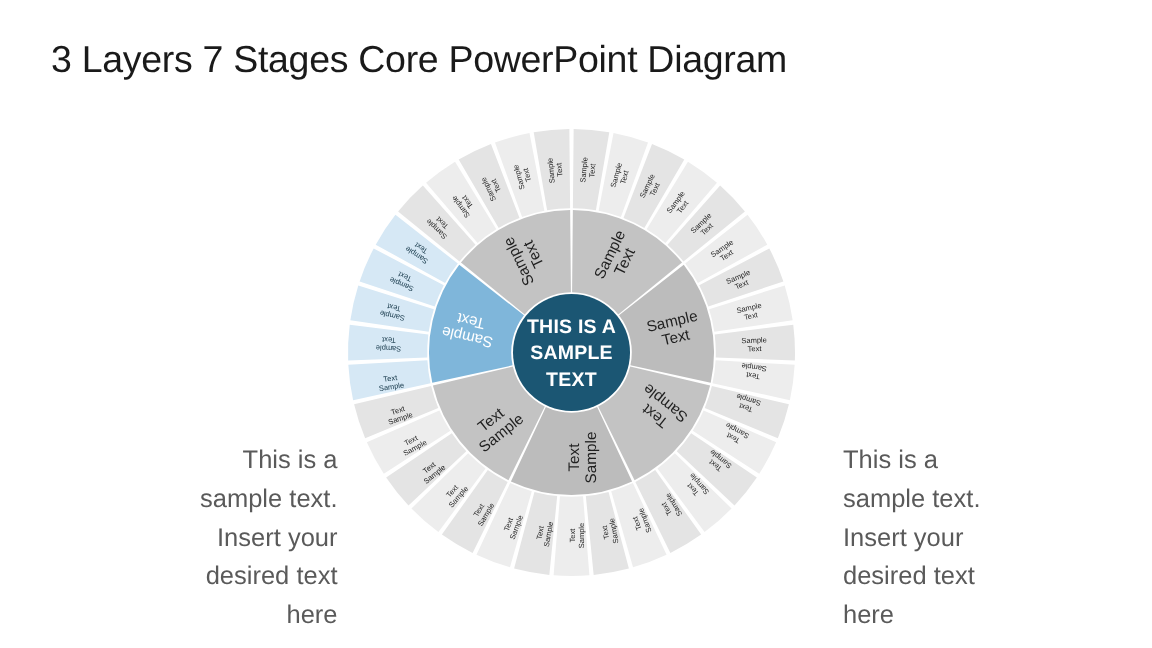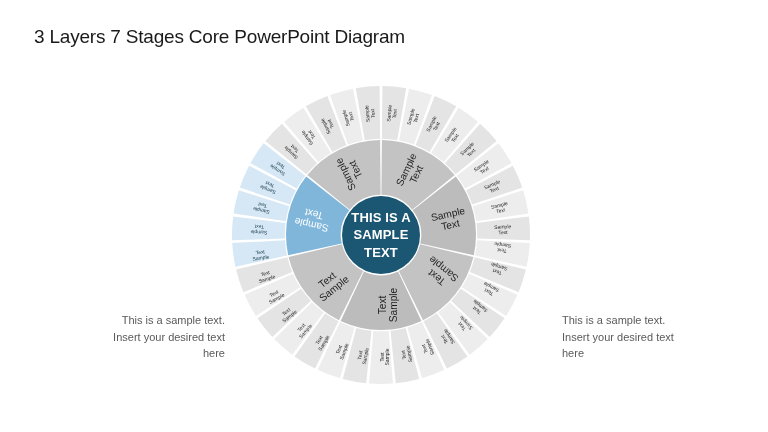--- a/index.html
+++ b/index.html
@@ -6,21 +6,21 @@
   body{
     width:768px;height:432px;overflow:hidden;
     background:#ffffff;
     font-family:"Liberation Sans", sans-serif;
     position:relative;
   }
   #slide{position:absolute;inset:0;}
 
   #title{
     position:absolute;left:34px;top:26px;
-    font-size:19px;font-weight:400;color:#1a1a1a;
+    font-size:25px;font-weight:400;color:#1a1a1a;
     letter-spacing:-0.2px;white-space:nowrap;
   }
 
   #diagram{
     position:absolute;left:231px;top:85px;
     width:300px;height:300px;
   }
   #diagram svg{display:block;width:300px;height:300px;overflow:visible;}
 
   .outer-label{
@@ -39,22 +39,22 @@
     display:flex;align-items:center;justify-content:center;
     pointer-events:none;
   }
   #core-text .inner{
     width:78px;text-align:center;color:#ffffff;
     font-size:13px;font-weight:bold;line-height:1.32;
     letter-spacing:0.15px;
   }
 
   .side-text{
-    position:absolute;top:312px;width:120px;
-    font-size:11px;line-height:1.52;color:#5a5a5a;
+    position:absolute;top:294px;width:120px;
+    font-size:17px;line-height:1.52;color:#5a5a5a;
   }
   #side-left{left:105px;text-align:right;}
   #side-right{left:562px;text-align:left;}
 </style>
 </head>
 <body>
 
 <div id="slide">
 
   <div id="title">3 Layers 7 Stages Core PowerPoint Diagram</div>

